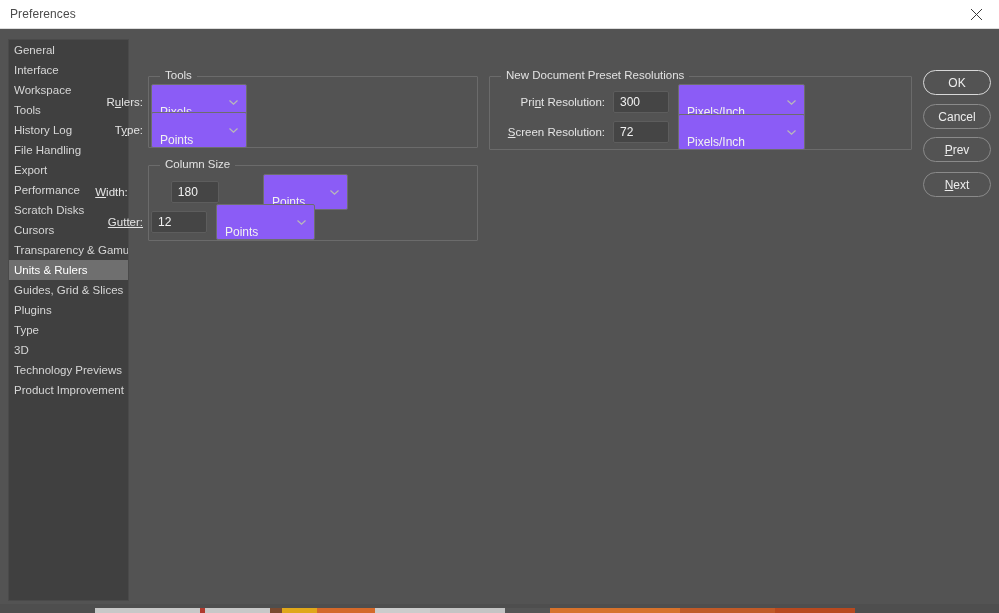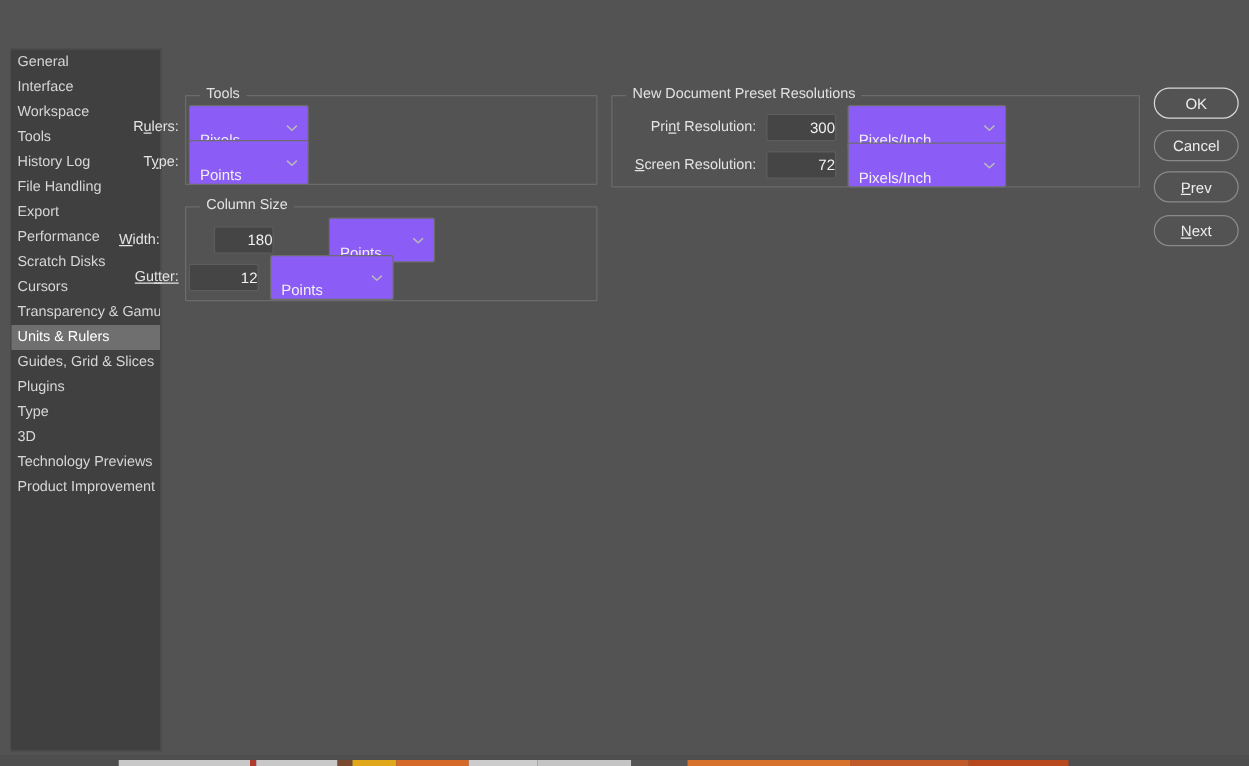--- a/index.html
+++ b/index.html
@@ -152,21 +152,20 @@
   
   .textinput {
     height: 22px;
     background: #454545;
     border: 1px solid #5d5d5d;
     border-radius: 2px;
     box-sizing: border-box;
     display: flex;
     align-items: center;
     cursor: text;
-    justify-content: flex-end;
   }
   .textinput-value {
     font-size: 12px;
     color: #f2f2f2;
     padding-left: 6px;
     white-space: nowrap;
   }
 
   
   .radio-row {
@@ -243,20 +242,30 @@
     width: 999px; height: 5px;
     display: flex;
   }
   .tb-seg { height: 5px; }
 </style>
 </head>
 <body>
 
 <div class="app-window">
 
+  <div class="titlebar">
+    <div class="titlebar-text">Preferences</div>
+    <div class="titlebar-close">
+      <span>
+        <svg width="13" height="13" viewBox="0 0 13 13">
+          <path d="M1 1 L12 12 M12 1 L1 12" stroke="#3a3a3a" stroke-width="1" fill="none"></path>
+        </svg>
+      </span>
+    </div>
+  </div>
 
   <div class="dialog-body">
 
     <div class="sidebar">
       <div class="sidebar-item"><span>General</span></div>
       <div class="sidebar-item"><span>Interface</span></div>
       <div class="sidebar-item"><span>Workspace</span></div>
       <div class="sidebar-item"><span>Tools</span></div>
       <div class="sidebar-item"><span>History Log</span></div>
       <div class="sidebar-item"><span>File Handling</span></div>

